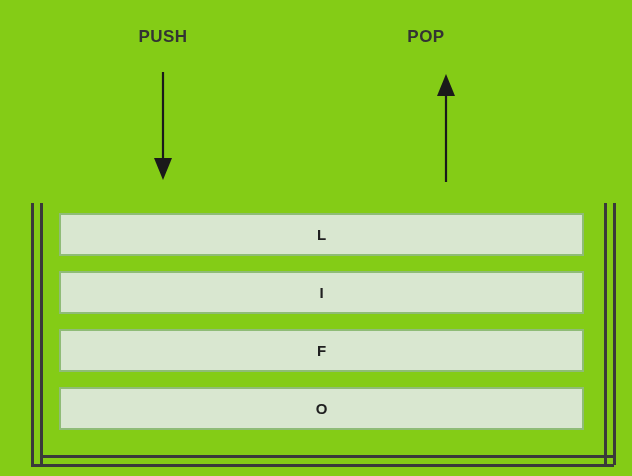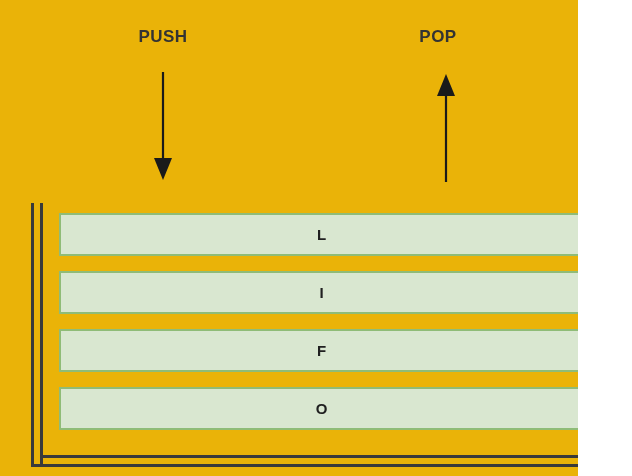--- a/index.html
+++ b/index.html
@@ -6,39 +6,39 @@
   html, body {
     margin: 0;
     padding: 0;
     background: #ffffff;
   }
   body {
     font-family: "Liberation Sans", sans-serif;
   }
   #canvas {
     position: relative;
-    width: 578px;
+    width: 632px;
     height: 476px;
-    background: #eab308;
+    background: #84cc16;
     overflow: hidden;
   }
 
   
   .op-label {
     position: absolute;
     font-size: 17px;
     font-weight: 600;
     letter-spacing: 0.5px;
     color: #333333;
     text-align: center;
     white-space: nowrap;
     transform: translateX(-50%);
   }
   #push-label { left: 163px; top: 27px; }
-  #pop-label  { left: 438px; top: 27px; }
+  #pop-label  { left: 426px; top: 27px; }
 
   
   .arrow-svg {
     position: absolute;
     overflow: visible;
   }
   #push-arrow { left: 143px; top: 72px; }
   #pop-arrow  { left: 426px; top: 74px; }
 
   

